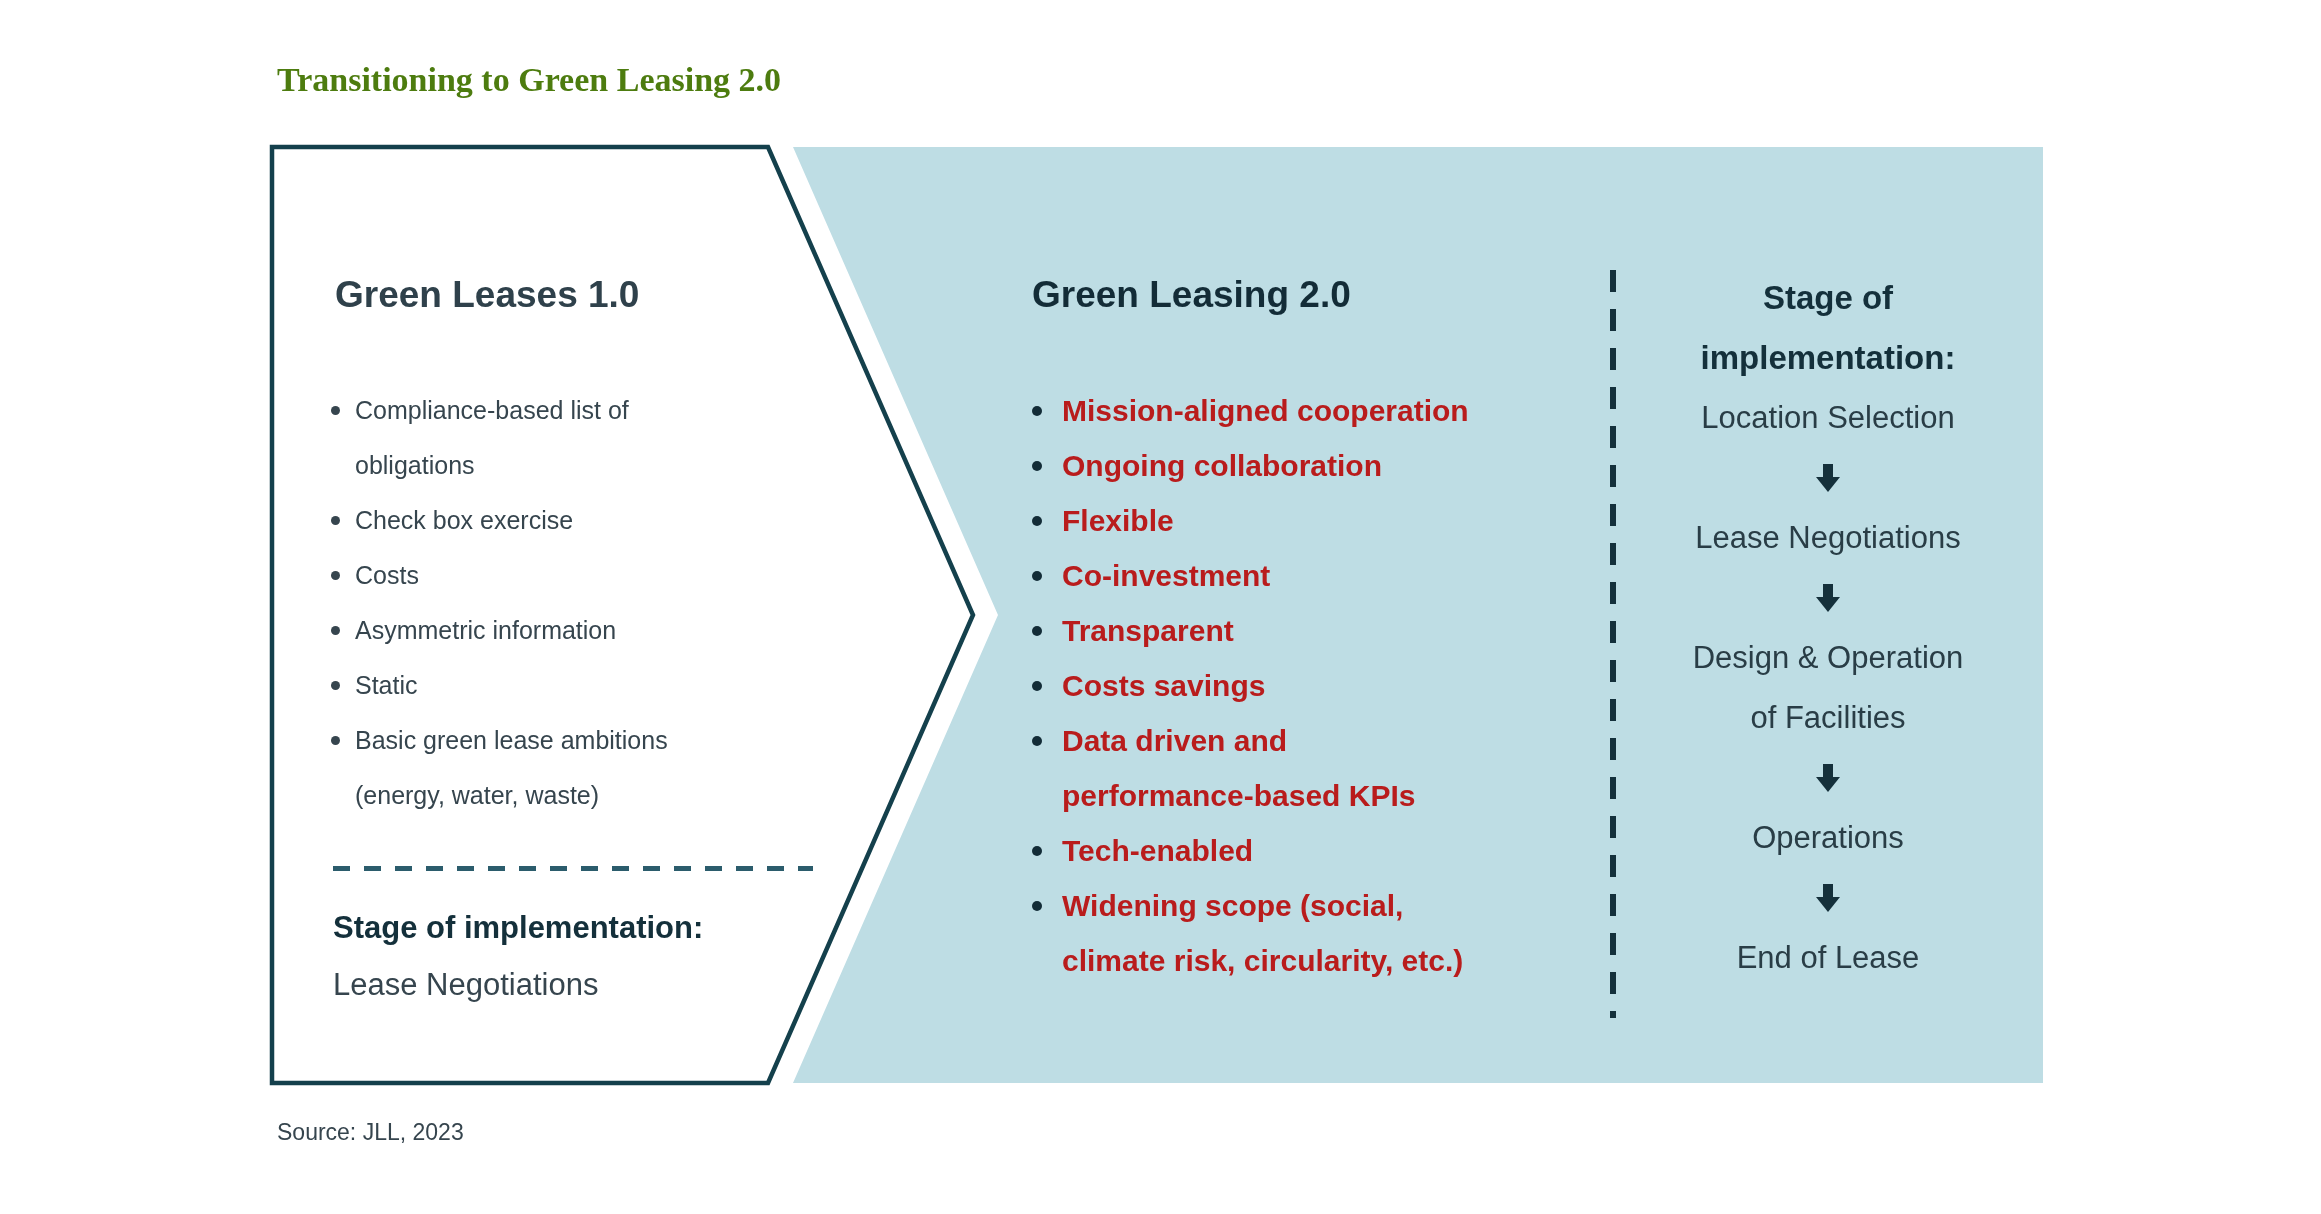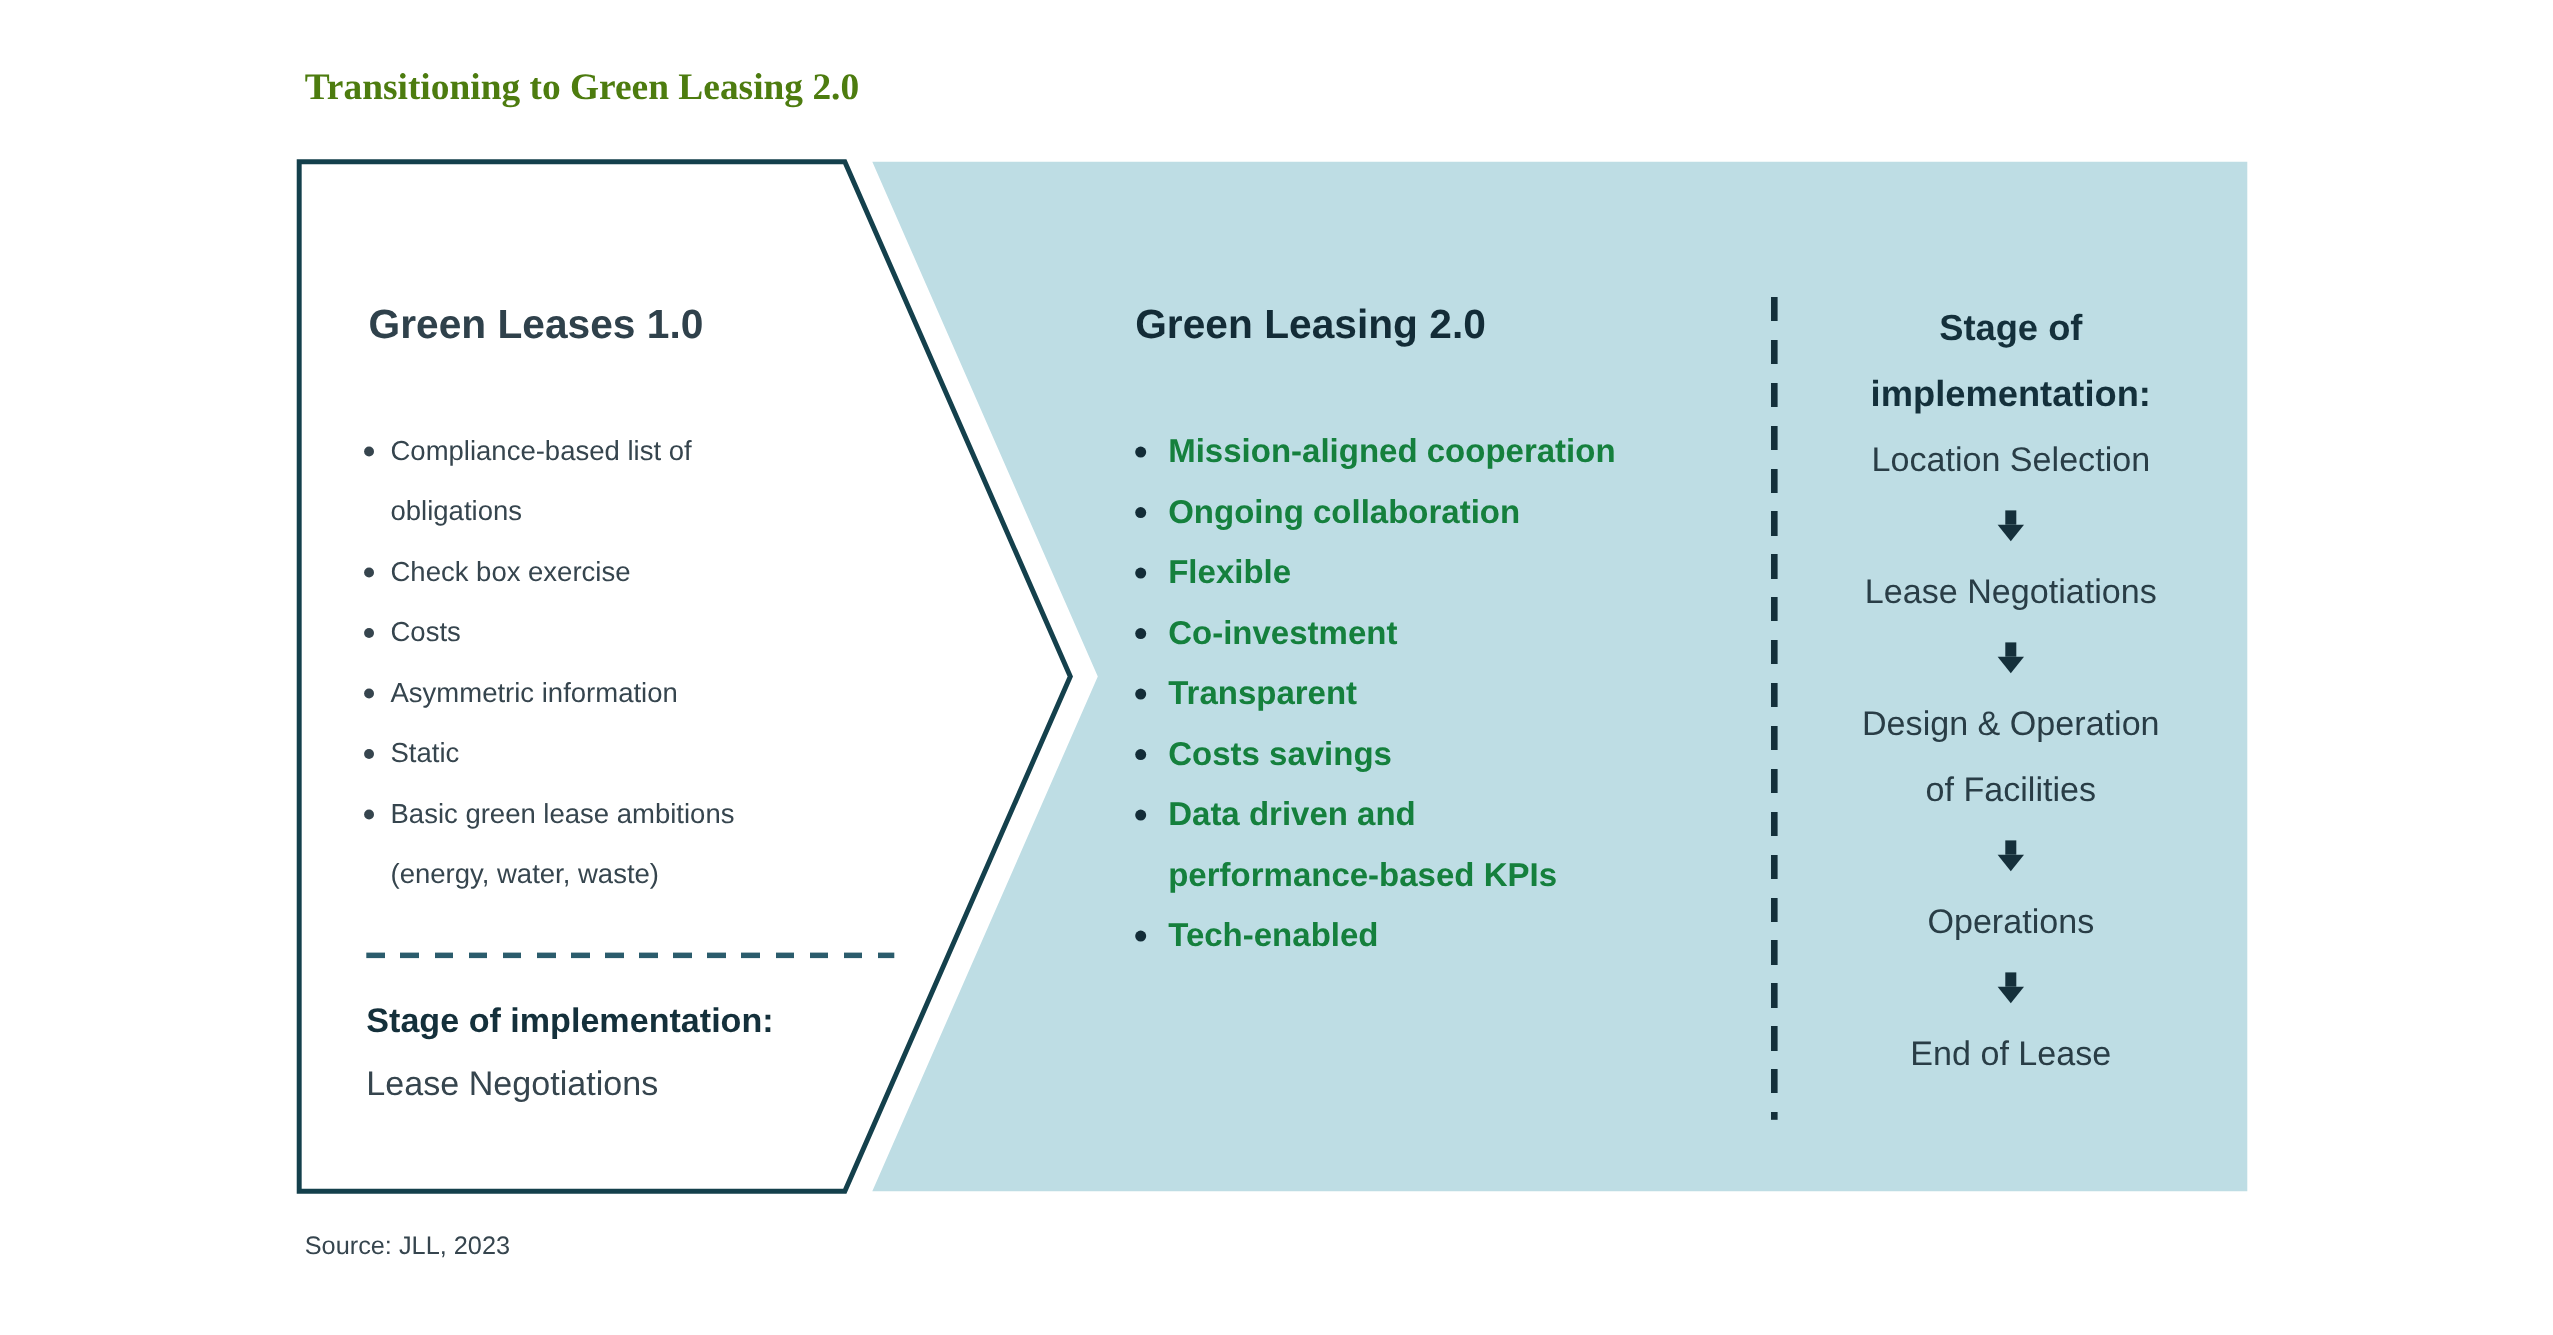--- a/index.html
+++ b/index.html
@@ -42,21 +42,21 @@
     position:absolute; left:333px; top:962px;
     font-size:31px; font-weight:400; line-height:45px; color:#36454e;
   }
 
   
   .mid-heading {
     position:absolute; left:1032px; top:272px;
     font-size:37px; font-weight:700; line-height:46px; color:#132c37;
   }
   .mid-list { left:1032px; top:383px; width:575px; }
-  .mid-list .li { color:#15803d; font-weight:700; font-size:30px; }
+  .mid-list .li { color:#b91c1c; font-weight:700; font-size:30px; }
   .mid-list .dot { background:#132c37; width:10px; height:10px; margin:23px 20px 0 0; }
 
   
   .vdash {
     position:absolute; left:1610px; top:270px; width:6px; height:748px;
     background:repeating-linear-gradient(180deg,#14303b 0 22px,transparent 22px 39px);
   }
 
   
   .stages { position:absolute; left:1613px; top:268px; width:430px; text-align:center; }
@@ -149,20 +149,25 @@
     </div>
     <div class="li">
       <span class="dot"></span>
       <span class="txt">Data driven and
 performance-based KPIs</span>
     </div>
     <div class="li">
       <span class="dot"></span>
       <span class="txt">Tech-enabled</span>
     </div>
+    <div class="li">
+      <span class="dot"></span>
+      <span class="txt">Widening scope (social,
+climate risk, circularity, etc.)</span>
+    </div>
   </div>
 
   <div class="vdash"></div>
 
   <div class="stages">
     <div class="stage-heading">Stage of
 implementation:</div>
     <div class="stage">Location Selection</div>
     <div class="arrow-row">
       <svg class="down-arrow" width="36" height="32" viewBox="0 0 36 32">

